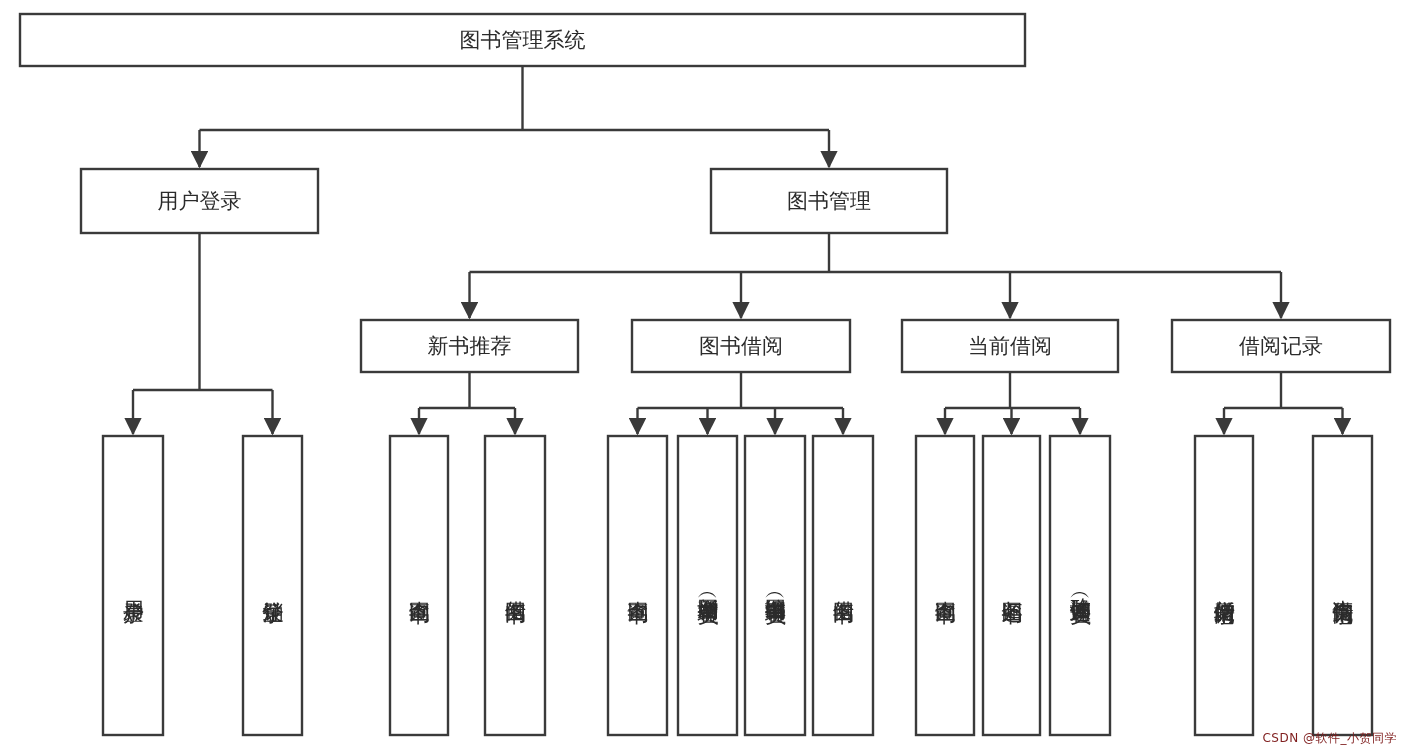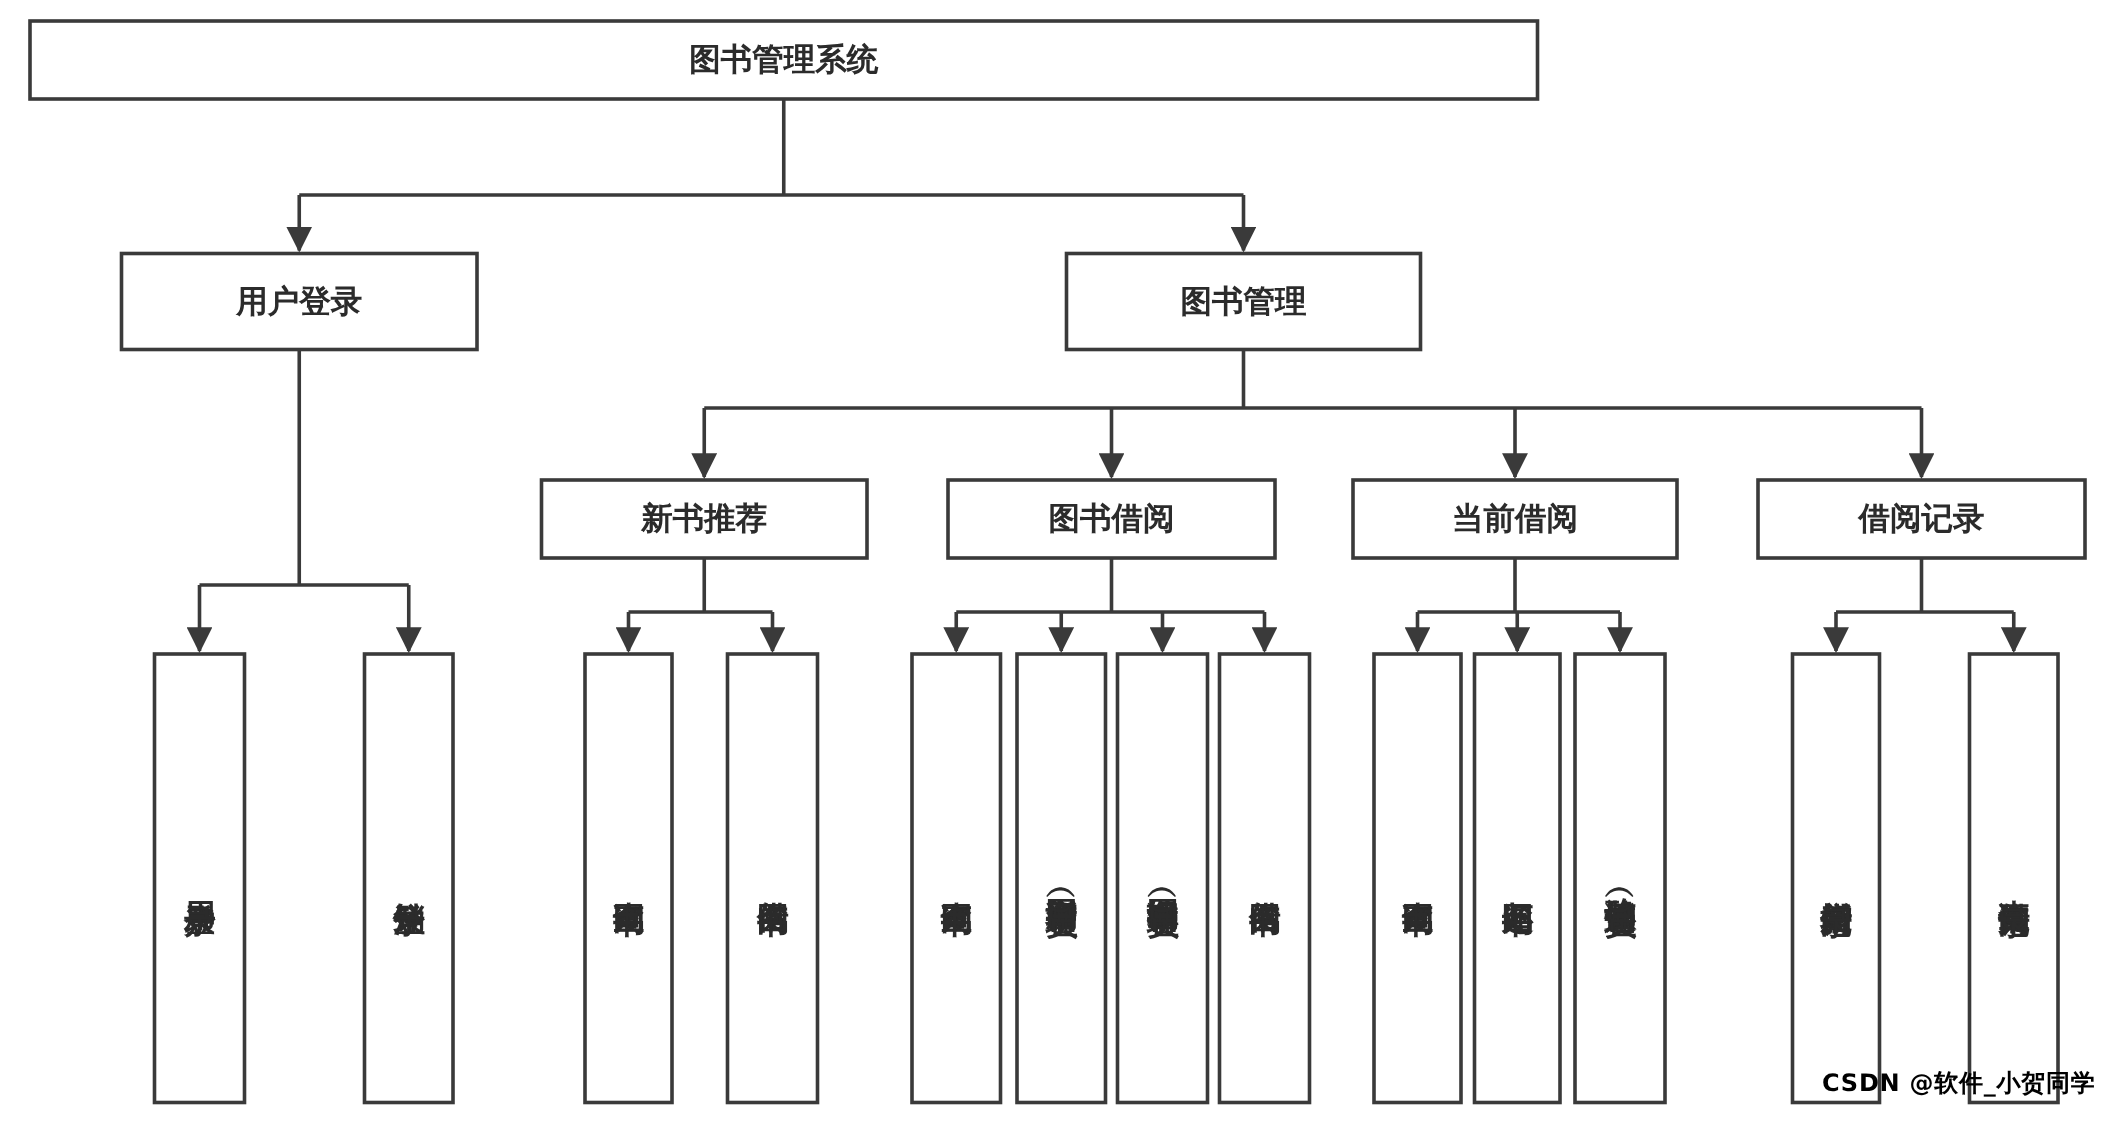--- a/index.html
+++ b/index.html
@@ -12,21 +12,20 @@
     width: 1405px;
     height: 747px;
     overflow: hidden;
     font-family: "DejaVu Sans", "Liberation Sans", sans-serif;
   }
   #diagram-root {
     position: relative;
     width: 1405px;
     height: 747px;
     background: #ffffff;
-    font-weight: bold;
   }
   svg.tree-canvas {
     position: absolute;
     left: 0;
     top: 0;
     width: 1405px;
     height: 747px;
     display: block;
   }
   .node-box {
@@ -70,24 +69,24 @@
     font-size: 21px;
     line-height: 1.18;
     letter-spacing: 1px;
     color: #2b2b2b;
     white-space: nowrap;
     text-align: center;
   }
   .watermark {
     position: absolute;
     right: 8px;
-    bottom: 14px;
-    font-family: "DejaVu Sans", "Liberation Sans", sans-serif;
-    font-size: 16px;
-    color: #000000;
+    bottom: 0;
+    font-family: "DejaVu Sans", "Liberation Sans", sans-serif;
+    font-size: 12px;
+    color: #7f1d1d;
     letter-spacing: 0.5px;
     white-space: nowrap;
     pointer-events: none;
   }
 </style>
 </head>
 <body>
 
 <div id="diagram-root">
 

